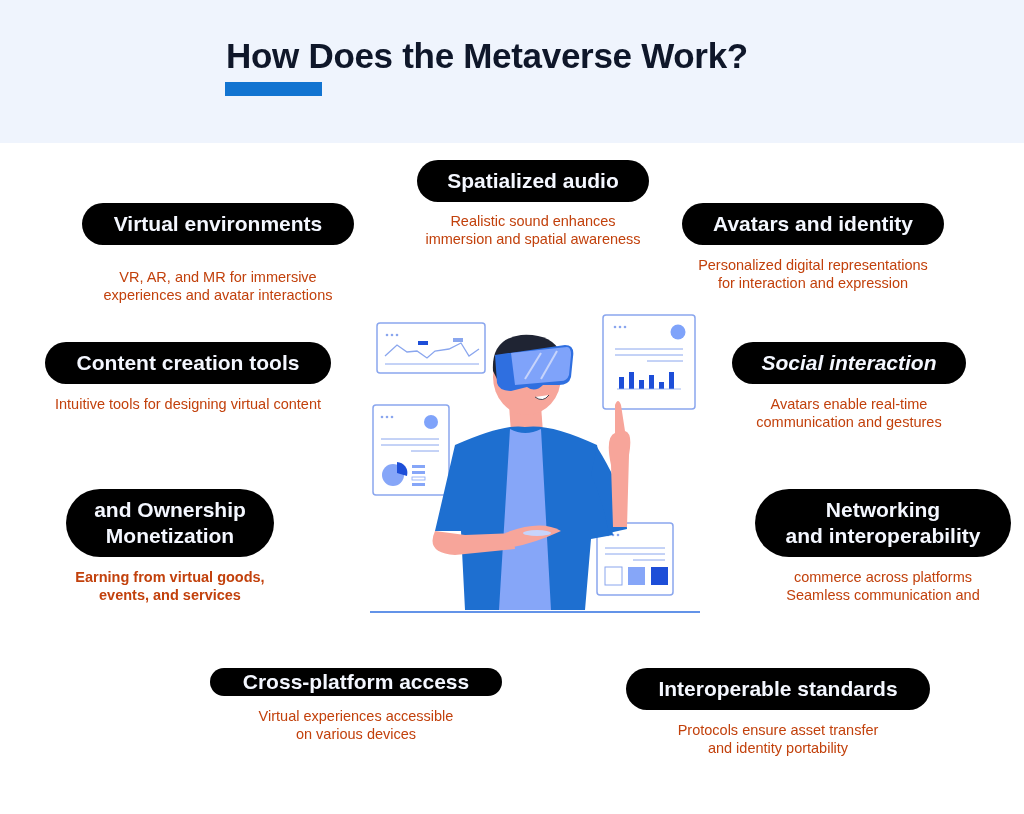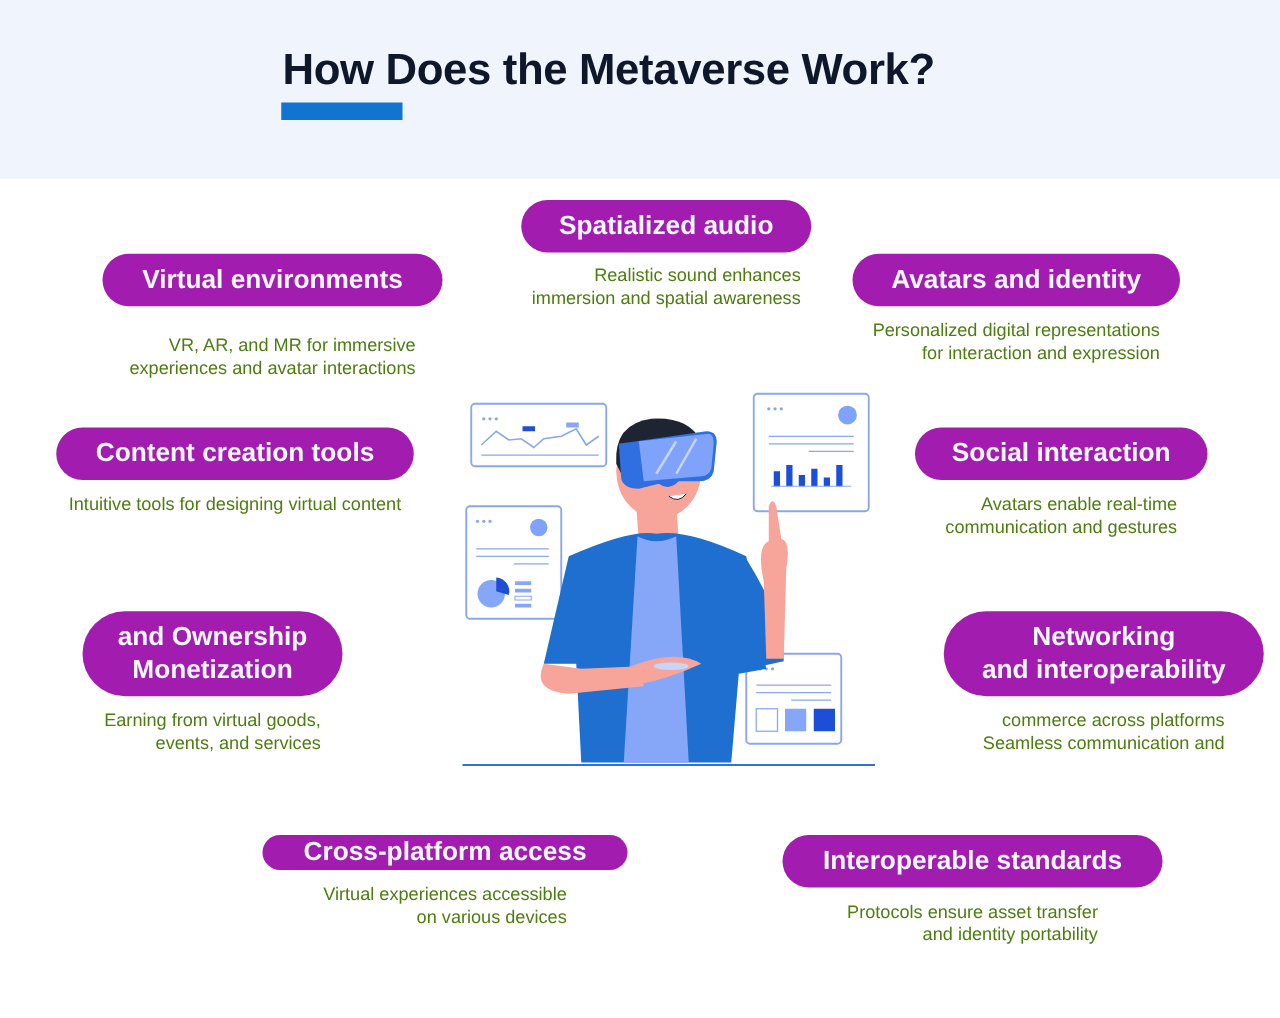--- a/index.html
+++ b/index.html
@@ -4,23 +4,23 @@
 <style>
   * { box-sizing: border-box; margin: 0; padding: 0; }
   html, body { width: 1024px; height: 814px; background: #ffffff; overflow: hidden; }
   body { position: relative; font-family: "Liberation Sans", "DejaVu Sans", sans-serif; color: #1c1c1c; }
 
   .header-band { position: absolute; left: 0; top: 0; width: 1024px; height: 143px; background: #eff4fd; }
   .page-title { position: absolute; left: 226px; top: 36px; font-size: 35px; font-weight: 700; color: #0f172a; letter-spacing: -0.3px; white-space: nowrap; }
   .title-underline { position: absolute; left: 225px; top: 82px; width: 97px; height: 14px; background: #1274d1; }
 
   .feature { position: absolute; display: flex; flex-direction: column; align-items: center; }
-  .pill { background: #a21caf; color: #f4f7ff; font-weight: 700; font-size: 21px; border-radius: 24px; text-align: center; line-height: 26px; display: flex; align-items: center; justify-content: center; white-space: nowrap; }
+  .pill { background: #000000; color: #f4f7ff; font-weight: 700; font-size: 21px; border-radius: 24px; text-align: center; line-height: 26px; display: flex; align-items: center; justify-content: center; white-space: nowrap; }
   .pill.two-line { flex-direction: column; line-height: 26px; }
-  .desc { margin-top: 14px; font-size: 14.5px; line-height: 18px; color: #4d7c0f; text-align: right; white-space: nowrap; }
+  .desc { margin-top: 14px; font-size: 14.5px; line-height: 18px; color: #c2410c; text-align: center; white-space: nowrap; }
 
   .illustration { position: absolute; left: 365px; top: 305px; width: 340px; height: 310px; }
 </style>
 </head>
 <body>
 
 <div class="header-band"></div>
 <h1 class="page-title">How Does the Metaverse Work?</h1>
 <div class="title-underline"></div>
 
@@ -49,33 +49,33 @@
 </div>
 
 <div class="feature" style="left:30px; top:342px; width:316px;">
   <div class="pill" style="width:286px; height:42px;">Content creation tools</div>
   <div class="desc" style="margin-top:11px;">
     <div>Intuitive tools for designing virtual content</div>
   </div>
 </div>
 
 <div class="feature" style="left:720px; top:342px; width:258px;">
-  <div class="pill" style="width:234px; height:42px;">Social interaction</div>
+  <div class="pill" style="width:234px; height:42px;font-style:italic;">Social interaction</div>
   <div class="desc" style="margin-top:11px;">
     <div>Avatars enable real-time</div>
     <div>communication and gestures</div>
   </div>
 </div>
 
 <div class="feature" style="left:54px; top:489px; width:232px;">
   <div class="pill two-line" style="width:208px; height:68px; border-radius:34px;">
     <span>and Ownership</span>
     <span>Monetization</span>
   </div>
-  <div class="desc" style="margin-top:11px;">
+  <div class="desc" style="margin-top:11px;font-weight:bold;">
     <div>Earning from virtual goods,</div>
     <div>events, and services</div>
   </div>
 </div>
 
 <div class="feature" style="left:752px; top:489px; width:262px;">
   <div class="pill two-line" style="width:256px; height:68px; border-radius:34px;">
     <span>Networking</span>
     <span>and interoperability</span>
   </div>

